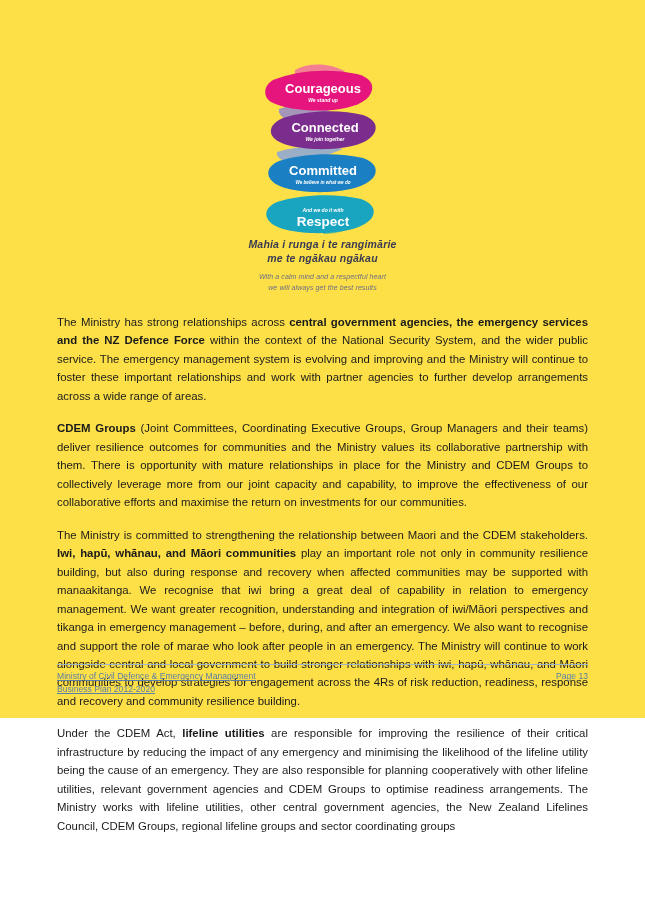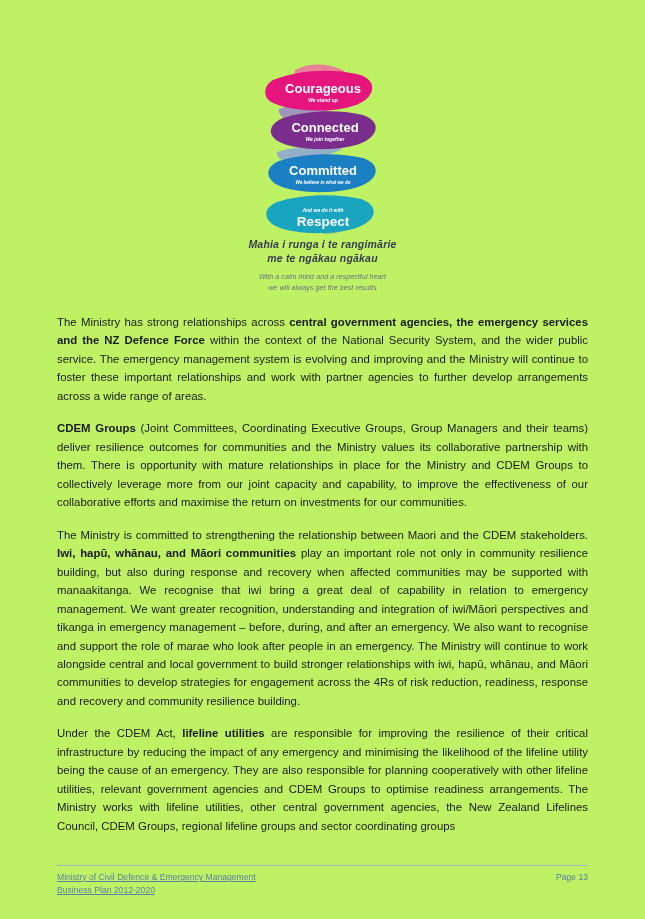--- a/index.html
+++ b/index.html
@@ -11,23 +11,23 @@
     width: 645px;
     height: 919px;
     font-family: "Liberation Sans", sans-serif;
     color: #000000;
     position: relative;
     overflow: hidden;
   }
   .page {
     position: relative;
     width: 645px;
-    height: 919px;
+    height: 718px;
     box-sizing: border-box;
-    background: #bef264;
+    background: #fde047;
   }
 
   
   .logo-block {
     width: 100%;
     padding-top: 62px;
     display: flex;
     flex-direction: column;
     align-items: center;
   }

